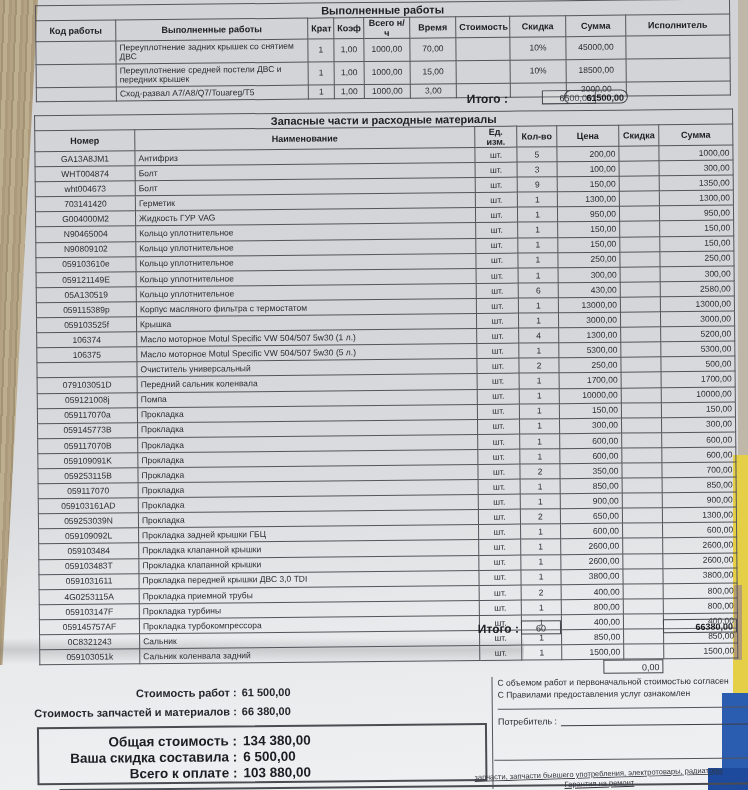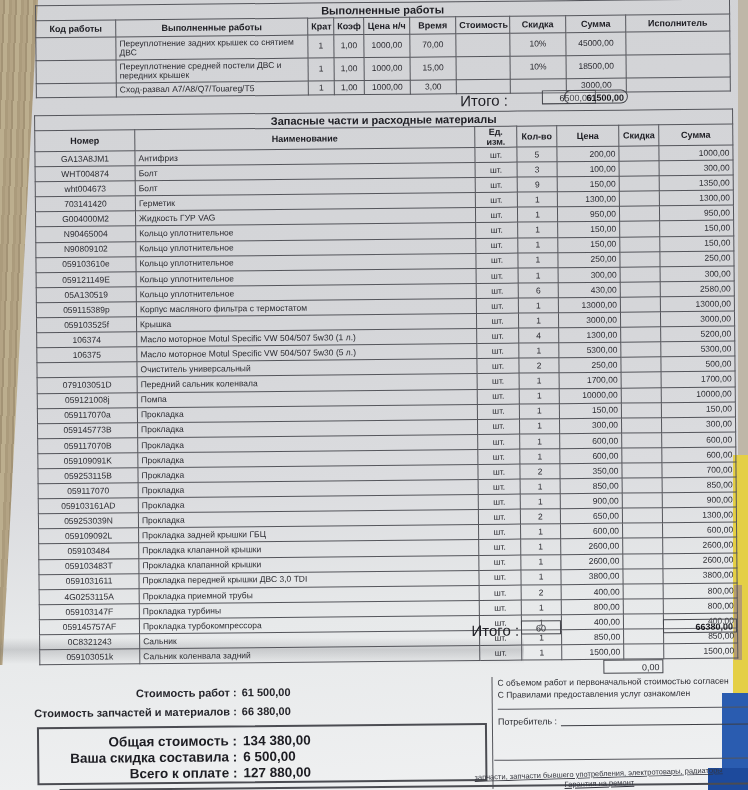--- a/index.html
+++ b/index.html
@@ -44,21 +44,21 @@
   
   .parts{left:36px;top:112px;width:698px;}
   .parts tbody td{font-size:8.5px;line-height:1;height:14.1px;}
   .parts tbody td:nth-child(1){text-align:center;}
   .parts tbody td:nth-child(2){text-align:left;}
   .parts tbody td:nth-child(3),.parts tbody td:nth-child(4){text-align:center;}
   .parts tbody td:nth-child(5),.parts tbody td:nth-child(7){text-align:right;}
 
   
   .total-row{position:absolute;height:16px;font-size:9px;}
-  .total-row .t-label{position:absolute;font-weight:normal;font-size:15px;color:#202026;}
+  .total-row .t-label{position:absolute;font-weight:bold;font-size:12px;color:#202026;}
   .total-row .t-cell{position:absolute;border:1.5px solid #44454b;height:14px;line-height:14px;
     text-align:right;padding:0 3px;box-sizing:border-box;background:rgba(255,255,255,.12);}
   .bold-sum{font-weight:bold;color:#17171c;}
 
   .works-total{left:38px;top:92px;width:694px;}
   .works-total .t-label{right:222px;top:1px;}
   .works-total .c1{left:474px;top:0;width:54px;margin-left:32px;}
   .works-total .c2{left:528px;top:0;width:64px;border-radius:7px;}
 
   .parts-total{left:36px;top:622px;width:698px;}
@@ -125,21 +125,21 @@
       </colgroup>
       <thead>
         <tr>
           <th colspan="10" class="title-cell">Выполненные работы</th>
         </tr>
         <tr class="cols">
             <th>Код работы</th>
             <th>Выполненные работы</th>
             <th>Крат</th>
             <th>Коэф</th>
-            <th>Цена н/ч</th>
+            <th>Всего н/ч</th>
             <th>Время</th>
             <th>Стоимость</th>
             <th>Скидка</th>
             <th>Сумма</th>
             <th>Исполнитель</th>
           </tr>
       </thead>
       <tbody>
           <tr>
             <td></td>
@@ -542,21 +542,21 @@
       <div class="box-line">
         <span class="lbl">Общая стоимость :</span>
         <span class="val">134 380,00</span>
       </div>
       <div class="box-line">
         <span class="lbl">Ваша скидка составила :</span>
         <span class="val">6 500,00</span>
       </div>
       <div class="box-line">
         <span class="lbl">Всего к оплате :</span>
-        <span class="val">127 880,00</span>
+        <span class="val">103 880,00</span>
       </div>
     </div>
 
     <div class="v-divider"></div>
 
     <div class="sign-block">
       <div class="agree">С объемом работ и первоначальной стоимостью согласен</div>
       <div class="agree">С Правилами предоставления услуг ознакомлен</div>
       <div class="sign-rule"></div>
       <div class="consumer">

